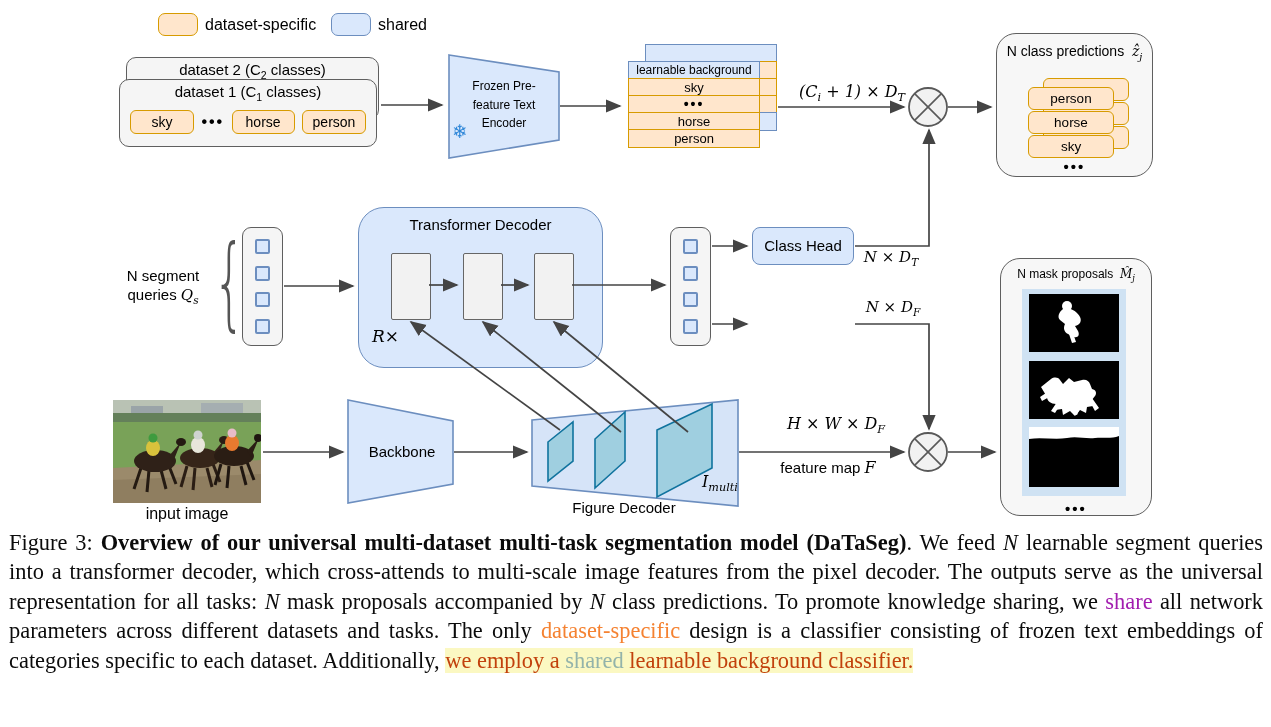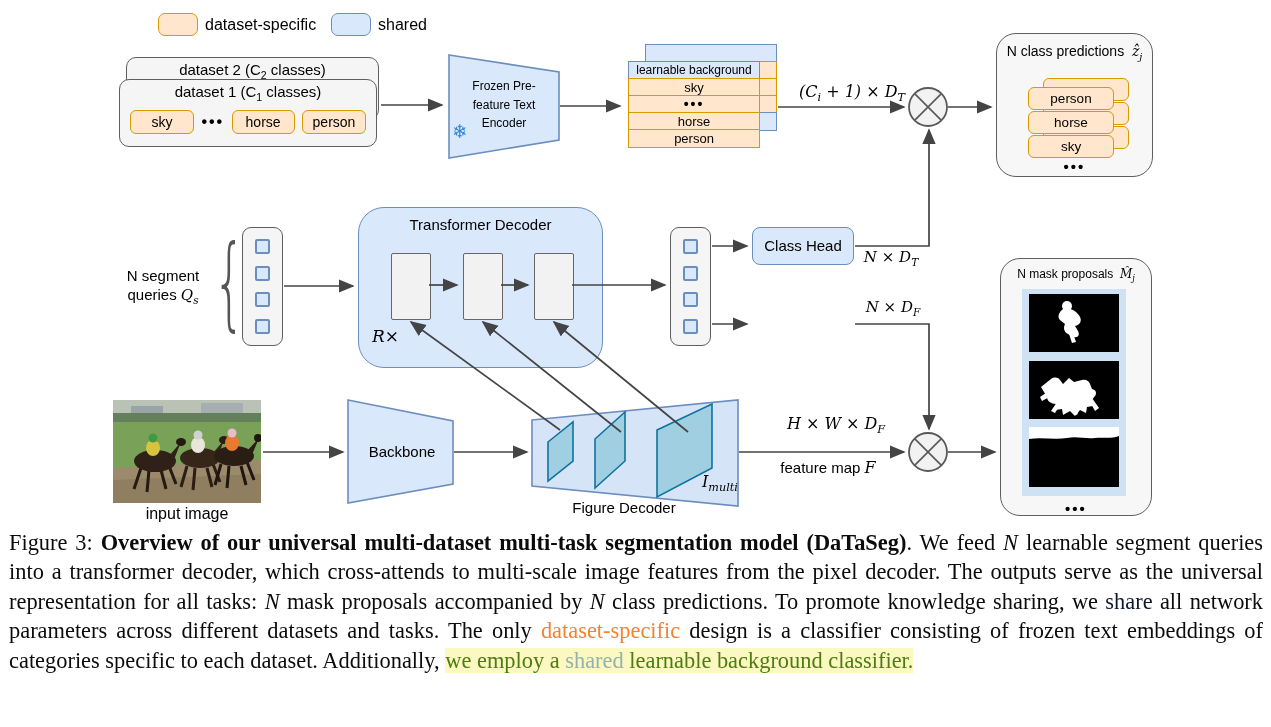--- a/index.html
+++ b/index.html
@@ -24,23 +24,23 @@
         display:flex;align-items:center;justify-content:center;font-size:12px;overflow:hidden;}
   .erow.shared{border-color:#6c8ebf;background:#dbe8fb;}
   .dots{font-weight:bold;letter-spacing:2px;font-size:14px;}
 
   
   #caption{position:absolute;left:9px;top:528px;width:1254px;
            font-family:"Liberation Serif",serif;font-size:22.4px;line-height:29.4px;
            color:#0b0b0b;text-align:justify;}
   .c-bold{font-weight:bold;}
   .c-math{font-style:italic;}
-  .c-blue{color:#0f172a;}
+  .c-blue{color:#a21caf;}
   .c-orange{color:#f58231;}
-  .c-hl{background:#fbf8c2;color:#4d7c0f;margin-top:16px;}
+  .c-hl{background:#fbf8c2;color:#c2410c;margin-top:16px;}
   .c-hlblue{background:#fbf8c2;color:#93b3aa;}
 </style>
 </head>
 <body>
 
 <div id="stage">
 
   <div class="abs tag" style="left:158px;top:13px;width:40px;height:23px;border-radius:7px;"></div>
   <div class="abs sans" style="left:205px;top:14px;font-size:16px;line-height:22px;">dataset-specific</div>
   <div class="abs bluebox" style="left:331px;top:13px;width:40px;height:23px;border-radius:7px;border-width:1.8px;"></div>

